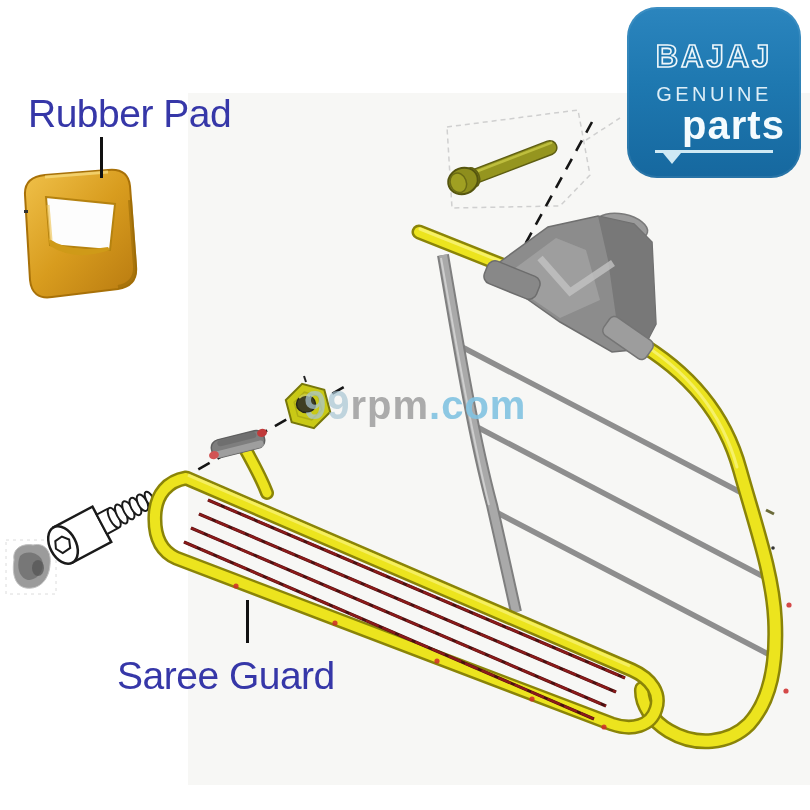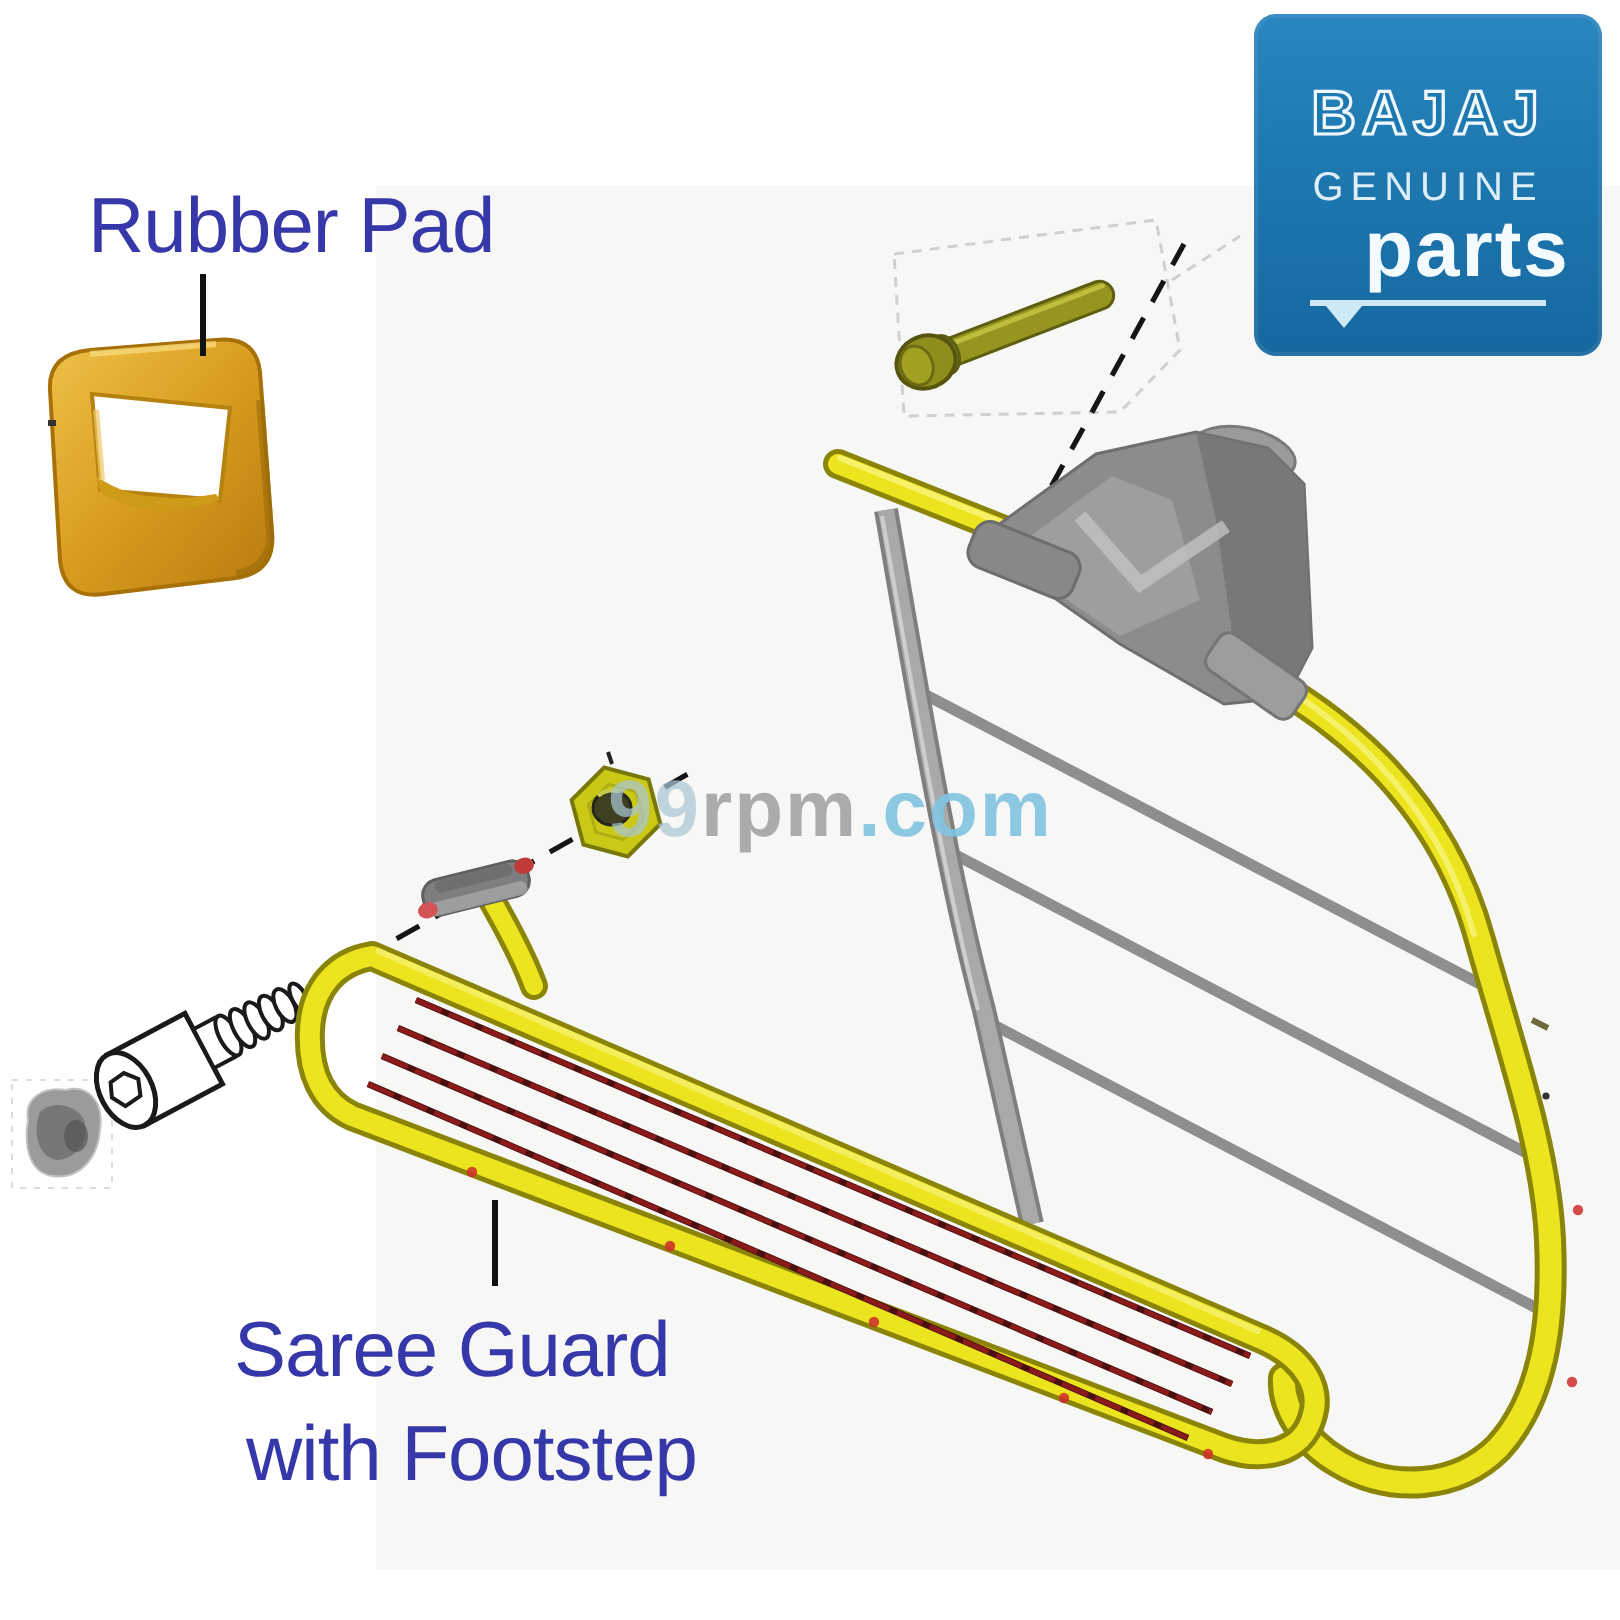--- a/index.html
+++ b/index.html
@@ -6,32 +6,32 @@
     --label_blue:#3637a8; --logo_blue:#1e78b0; --tube_yellow:#ece41e; --tube_edge:#8a8408;
     --tube_hi:#f9f47a; --frame_gray:#a9a9a9; --frame_edge:#7f7f7f; --rail_gray:#8e8e8e;
     --clamp_gray:#8c8c8c; --red_line:#8b1a1a; --red_tick:#cf2b2b; --nut_yellow:#c9c916;
     --bolt_olive:#95951f; --pad_gold:#d89c1e; --wm_gray:#a3a3a3; --wm_blue:#82c3e2; --wm_num:#a9c6d4;
   }
   html,body{margin:0;padding:0;}
   .stage{position:relative;width:810px;height:810px;background:#ffffff;overflow:hidden;
          font-family:"Liberation Sans", sans-serif;}
   .stage svg{position:absolute;left:0;top:0;}
   .label{position:absolute;color:var(--label_blue);font-size:39px;letter-spacing:-0.5px;z-index:6;}
-  .label-rubber{left:44px;top:92px;}
+  .label-rubber{left:28px;top:92px;}
   .label-saree{left:117px;top:650px;line-height:52px;}
   .label-saree .l2{display:block;margin-left:6px;}
   .pointer{position:absolute;width:3px;background:#111;z-index:6;}
   .pointer-rubber{left:100px;top:137px;height:41px;}
   .pointer-saree{left:246px;top:600px;height:43px;}
   .watermark{position:absolute;left:304px;top:383px;font-size:40px;font-weight:bold;
              letter-spacing:1px;z-index:5;opacity:.9;}
   .watermark .num{color:var(--wm_num);opacity:.8;}
   .watermark .name{color:var(--wm_gray);}
   .watermark .tld{color:var(--wm_blue);}
-  .logo{position:absolute;left:627px;top:7px;width:174px;height:171px;border-radius:11px;
+  .logo{position:absolute;left:627px;top:7px;width:174px;height:171px;border-radius:30px;
         background:linear-gradient(180deg,#2b85be 0%, var(--logo_blue) 45%, #16689f 100%);
         text-align:center;z-index:7;box-shadow:inset 0 0 0 2px rgba(255,255,255,.08);}
   .logo-brand{margin-top:32px;font-size:31px;font-weight:bold;letter-spacing:3px;
               color:var(--logo_blue);-webkit-text-stroke:1.6px #eef7fb;}
   .logo-genuine{margin-top:8px;font-size:20px;letter-spacing:3.5px;color:#ddeef7;}
   .logo-parts{margin-top:-3px;font-size:40px;font-weight:bold;letter-spacing:1px;color:#f4fbfe;padding-left:39px;}
   .logo-underline{position:relative;width:118px;height:3px;background:#cfe9f4;margin:2px auto 0;}
   .logo-arrow{position:absolute;left:8px;top:3px;width:0;height:0;
               border-left:9px solid transparent;border-right:9px solid transparent;
               border-top:11px solid #cfe9f4;}
@@ -196,21 +196,20 @@
     <g fill="#333">
       <rect x="24" y="210" width="4" height="3"></rect>
     </g>
   </svg>
 
   <div class="label label-rubber">Rubber Pad</div>
   <div class="pointer pointer-rubber"></div>
 
   <div class="label label-saree">
     <span class="l1">Saree Guard</span>
-    <span class="l2">with Footstep</span>
   </div>
   <div class="pointer pointer-saree"></div>
 
   <div class="watermark">
     <span class="num">99</span><span class="name">rpm</span><span class="tld">.com</span>
   </div>
 
   <div class="logo">
     <div class="logo-brand">BAJAJ</div>
     <div class="logo-genuine">GENUINE</div>

